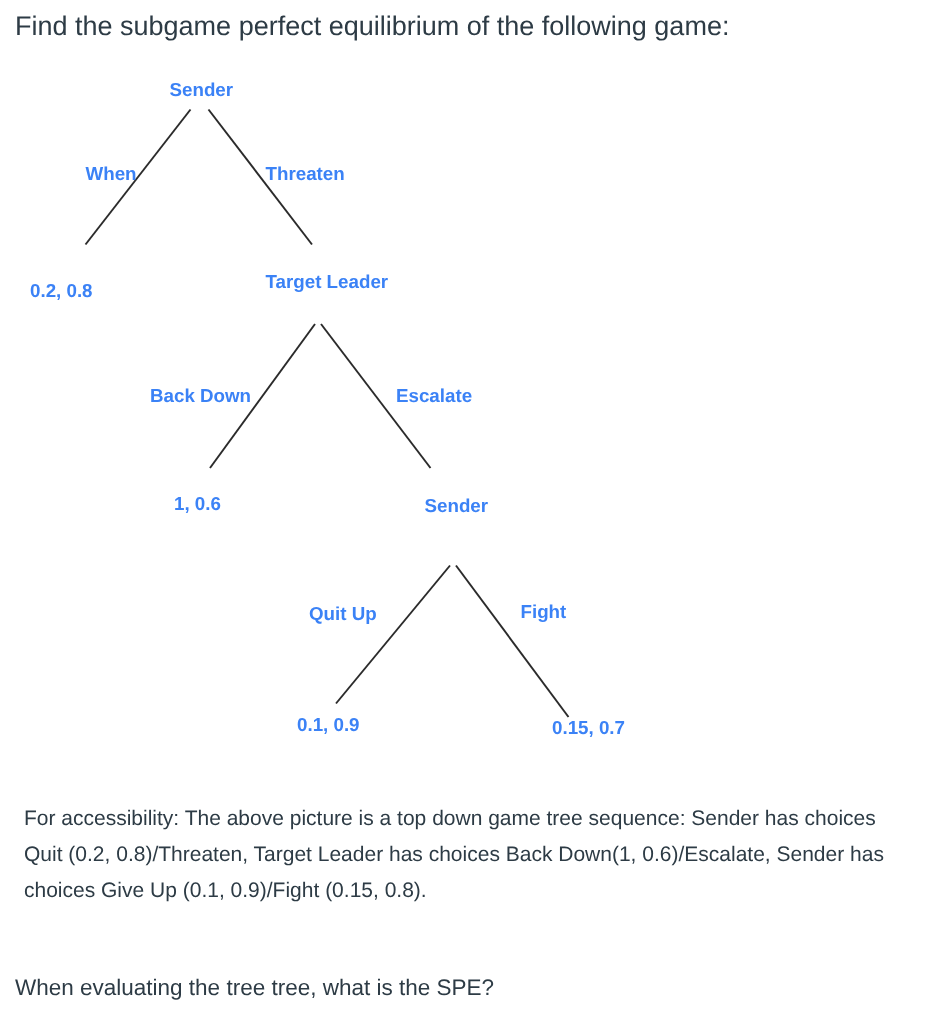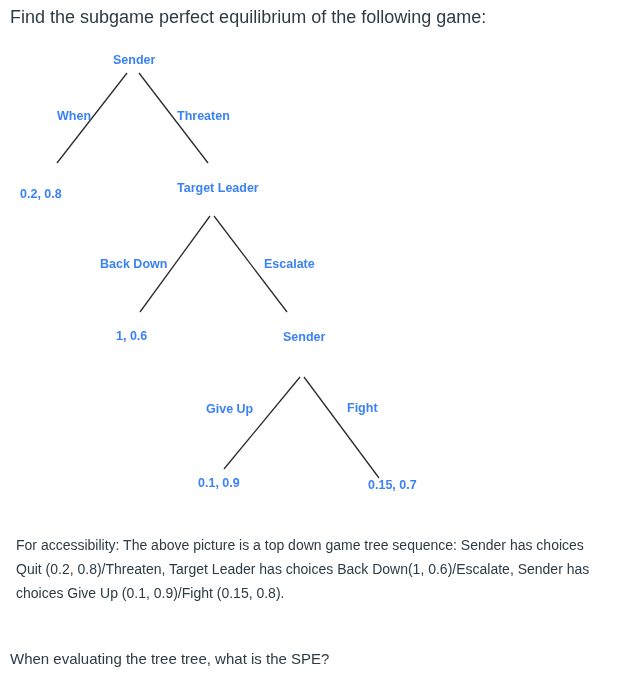--- a/index.html
+++ b/index.html
@@ -77,21 +77,21 @@
         <line x1="304" y1="377" x2="379" y2="478" stroke="#2b2b2b" stroke-width="1.3"></line>
       </svg>
 
   <span class="tree-label" style="left: 113px; top: 54px;">Sender</span>
       <span class="tree-label" style="left: 177px; top: 182px;">Target Leader</span>
       <span class="tree-label" style="left: 283px; top: 331px;">Sender</span>
       <span class="tree-label" style="left: 57px; top: 110px;">When</span>
       <span class="tree-label" style="left: 177px; top: 110px; text-align: center;">Threaten</span>
       <span class="tree-label" style="left: 100px; top: 258px;">Back Down</span>
       <span class="tree-label" style="left: 264px; top: 258px;">Escalate</span>
-      <span class="tree-label" style="left: 206px; top: 403px;">Give Up</span>
+      <span class="tree-label" style="left: 206px; top: 403px;">Quit Up</span>
       <span class="tree-label" style="left: 347px; top: 402px;">Fight</span>
       <span class="tree-label" style="left: 20px; top: 188px;">0.2, 0.8</span>
       <span class="tree-label" style="left: 116px; top: 330px;">1, 0.6</span>
       <span class="tree-label" style="left: 198px; top: 477px;">0.1, 0.9</span>
       <span class="tree-label" style="left: 368px; top: 479px;">0.15, 0.7</span>
     </div>
 
   <p class="para">For accessibility: The above picture is a top down game tree sequence: Sender has choices Quit (0.2, 0.8)/Threaten, Target Leader has choices Back Down(1, 0.6)/Escalate, Sender has choices Give Up (0.1, 0.9)/Fight (0.15, 0.8).</p>
 
   <p class="question">When evaluating the tree tree, what is the SPE?</p>

